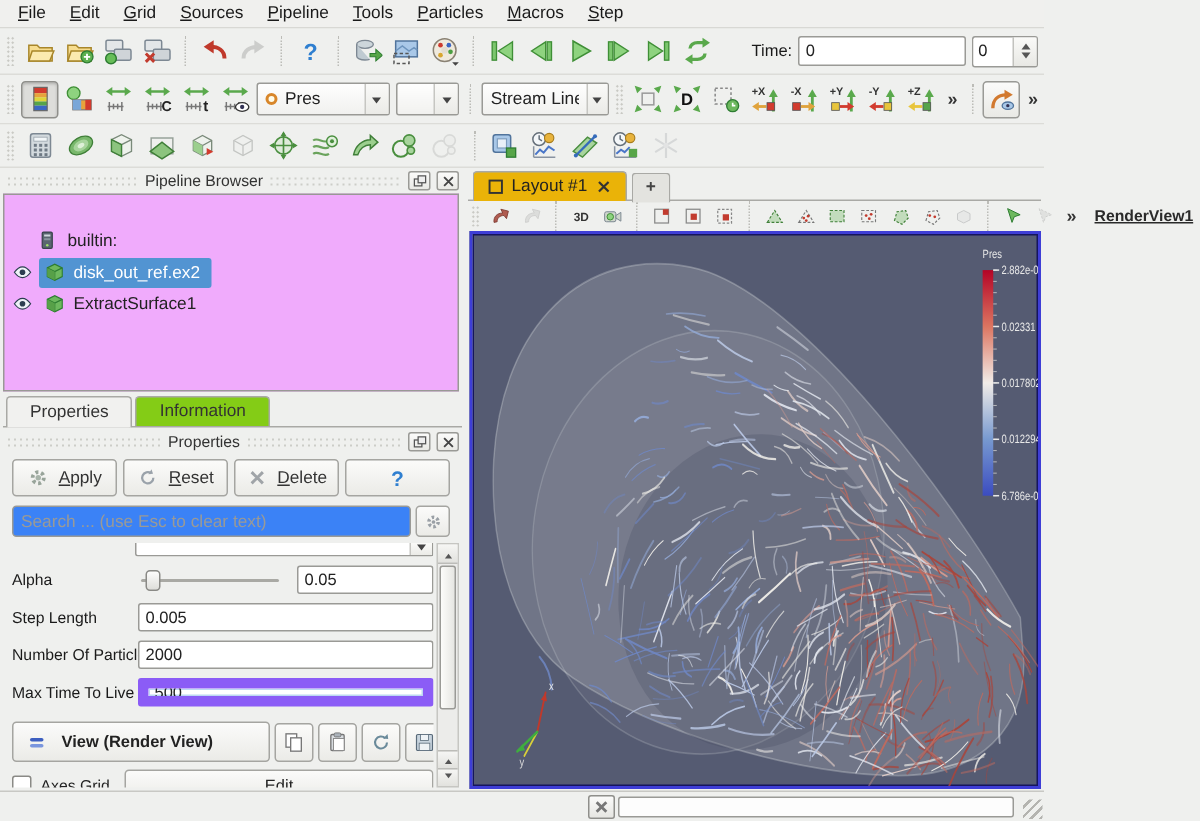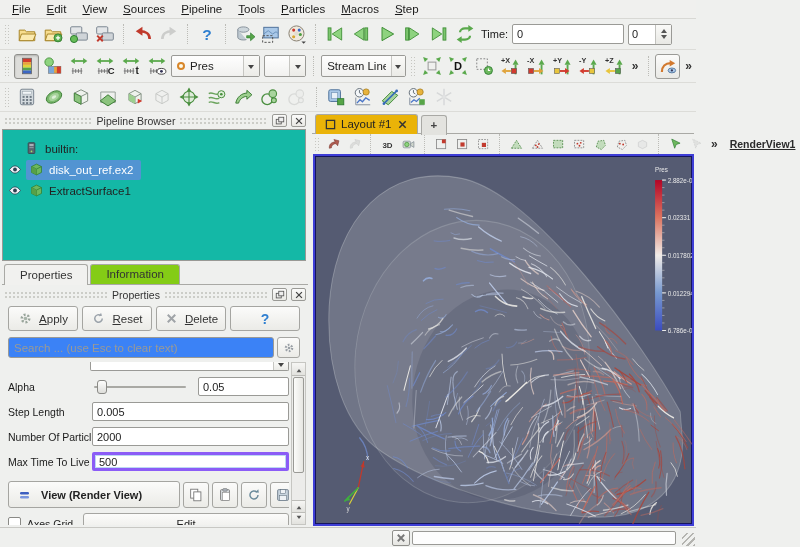--- a/index.html
+++ b/index.html
@@ -23,21 +23,21 @@
   .tgroup::before{content:"";width:6px;height:20px;margin:0 3px 0 2px;background-image:radial-gradient(#c6c6c1 38%,transparent 40%);background-size:3px 3px}
   .tbtn{width:25px;height:25px;display:flex;align-items:center;justify-content:center;border:1px solid transparent;background:transparent;border-radius:3px;flex:none}
   #tb3 .tbtn{width:26px;height:24px}
   .tbtn svg{width:20px;height:20px}
   .tbtn.pressed{border:1px solid #8f8f8b;background:#dddddA;box-shadow:inset 0 1px 2px rgba(0,0,0,.2)}
   .tbtn.framed{border:1px solid #9a9a96;background:linear-gradient(#fbfbfa,#e9e9e5)}
   .tbtn.dis{opacity:.4;filter:grayscale(75%)}
   .tsep{width:1px;height:20px;border-left:1px dotted #bcbcb7;margin:0 5px}
   .tovf{font-size:12px;color:#333;padding:0 4px;font-weight:bold}
 
-  .tw{display:flex;align-items:center;gap:4px;margin-left:4px}
+  .tw{display:flex;align-items:center;gap:4px;margin-left:24px}
   .twl{font-size:11px;color:#1a1a1a}
   .tin{width:112px;height:20px;border:1px solid #9a9a96;border-radius:2px;background:#fff;padding:0 4px}
   .spin{display:flex;align-items:center;height:21px;border:1px solid #9a9a96;border-radius:2px;background:#fff;width:44px}
   .spin-in{width:26px;border:none;outline:none;padding:0 3px;height:17px}
   .spin-btns{display:flex;flex-direction:column;border-left:1px solid #c2c2be;height:100%;flex:1;align-items:center;justify-content:space-around;background:linear-gradient(#fafaf8,#e8e8e4)}
   .tri-up{width:0;height:0;border:3px solid transparent;border-bottom:4px solid #555;display:inline-block}
   .tri-down{width:0;height:0;border:3px solid transparent;border-top:4px solid #555;display:inline-block}
 
   .combo{height:22px;min-width:40px;background:linear-gradient(#fefefe,#f1f1ef);border:1px solid #9a9a96;border-radius:2px;display:flex;align-items:center;padding:0 0 0 5px;gap:5px;margin:0 2px;font-size:11.5px}
   #combo-array{width:120px}
@@ -55,21 +55,21 @@
   #right{flex:1;display:flex;flex-direction:column;min-width:0;padding-right:2px}
 
   
   .dockhdr{height:15px;display:flex;align-items:center;gap:4px;padding:0 2px;flex:none}
   .dockhdr .fill{flex:1;height:7px;background-image:radial-gradient(#cccdc8 35%,transparent 37%);background-size:4px 4px}
   .dtitle{font-size:10.5px;color:#333}
   .mini{width:15px;height:13px;border:1px solid #9a9a96;border-radius:2px;background:linear-gradient(#fbfbfa,#e9e9e5);display:flex;align-items:center;justify-content:center;flex:none}
   .mini svg{width:10px;height:10px}
 
   #pipeline-dock{height:148px;display:flex;flex-direction:column}
-  .tree{flex:1;background:#14b8a6;border:1px solid #999995;margin:1px 2px 0 0;padding-top:8px;overflow:hidden}
+  .tree{flex:1;background:#f0abfc;border:1px solid #999995;margin:1px 2px 0 0;padding-top:20px;overflow:hidden}
   .trow{height:21px;display:flex;align-items:center;font-size:11.5px}
   .trow .eye{width:17px;height:14px;margin-left:4px;flex:none}
   .trow .eye svg{width:16px;height:13px}
   .trow .spacer{width:17px;margin-left:4px;flex:none}
   .picon{width:16px;height:16px;flex:none;display:flex;align-items:center}
   .picon svg{width:15px;height:15px}
   .hl{display:flex;align-items:center;gap:4px;padding:2px 8px 2px 3px;border-radius:2px;margin-left:2px}
   .hl.sel{background:#5294d2;color:#fff}
 
   #ptabs{height:23px;display:flex;align-items:flex-end;padding-left:2px;border-bottom:1px solid #a9a9a5;margin-top:1px;flex:none}
@@ -90,21 +90,21 @@
   .gearbtn svg{width:14px;height:14px}
 
   #scrollwrap{flex:1;position:relative;margin:2px 2px 2px 6px;min-height:0}
   #props-scroll{position:absolute;left:0;right:17px;top:0;bottom:0;overflow:hidden}
   .sliver{height:9px;margin-left:82px;border:1px solid #9a9a96;border-top:none;border-radius:0 0 2px 2px;background:#fff;display:flex;justify-content:flex-end}
   .sliver .carrow{border-left:1px solid #c6c6c2;width:15px}
   .sliver .carrow i{margin-top:0}
   .frow{display:flex;align-items:center;margin-top:6px;height:19px}
   .frow label{width:84px;flex:none;font-size:10.5px;color:#1a1a1a;white-space:nowrap}
   .frow input{flex:1;height:19px;border:1px solid #9a9a96;border-radius:2px;background:#fff;padding:0 4px;font-size:11px;min-width:0}
-  .frow input.focused{border:3px solid #8b5cf6;box-shadow:inset 0 0 0 1px #bcd8f2}
+  .frow input.focused{border:7px solid #8b5cf6;box-shadow:inset 0 0 0 1px #bcd8f2}
   .slider{width:96px;height:19px;position:relative;margin-right:10px;flex:none}
   .strack{position:absolute;left:2px;right:2px;top:9px;height:2px;background:#a9a9a4;border-radius:1px}
   .shandle{position:absolute;left:5px;top:2.5px;width:10px;height:14px;background:linear-gradient(#fdfdfc,#dedeDA);border:1px solid #8a8a86;border-radius:3px}
   #viewrow{display:flex;gap:3px;margin-top:10px;height:27px;align-items:center}
   .viewbtn{width:172px;height:27px;border:1px solid #a5a5a1;border-radius:3px;background:linear-gradient(#fbfbfa,#ebebe7);display:flex;align-items:center;gap:8px;padding:0 10px;font-weight:bold;font-size:11px;flex:none}
   .viewbtn svg{width:14px;height:14px}
   .sqbtn{width:26px;height:26px;border:1px solid #a5a5a1;border-radius:3px;background:linear-gradient(#fbfbfa,#ebebe7);display:flex;align-items:center;justify-content:center;flex:none}
   .sqbtn svg{width:16px;height:16px}
   .cbrow{gap:6px}
   .cb{width:13px;height:13px;border:1px solid #8a8a86;border-radius:2px;background:#fff;flex:none}
@@ -141,21 +141,21 @@
   #sb-grip{position:absolute;right:1px;bottom:1px;width:13px;height:13px;background:repeating-linear-gradient(135deg,transparent 0 3px,#b4b4b0 3px 4.5px)}
 </style>
 </head>
 <body>
 
 <div id="app">
 
   <div id="menubar">
     <span class="mi">File</span>
     <span class="mi">Edit</span>
-    <span class="mi">View</span>
+    <span class="mi">Grid</span>
     <span class="mi">Sources</span>
     <span class="mi">Pipeline</span>
     <span class="mi">Tools</span>
     <span class="mi">Particles</span>
     <span class="mi">Macros</span>
     <span class="mi">Step</span>
   </div>
 
   <div class="tb" id="tb1">
     <div class="tgroup">

